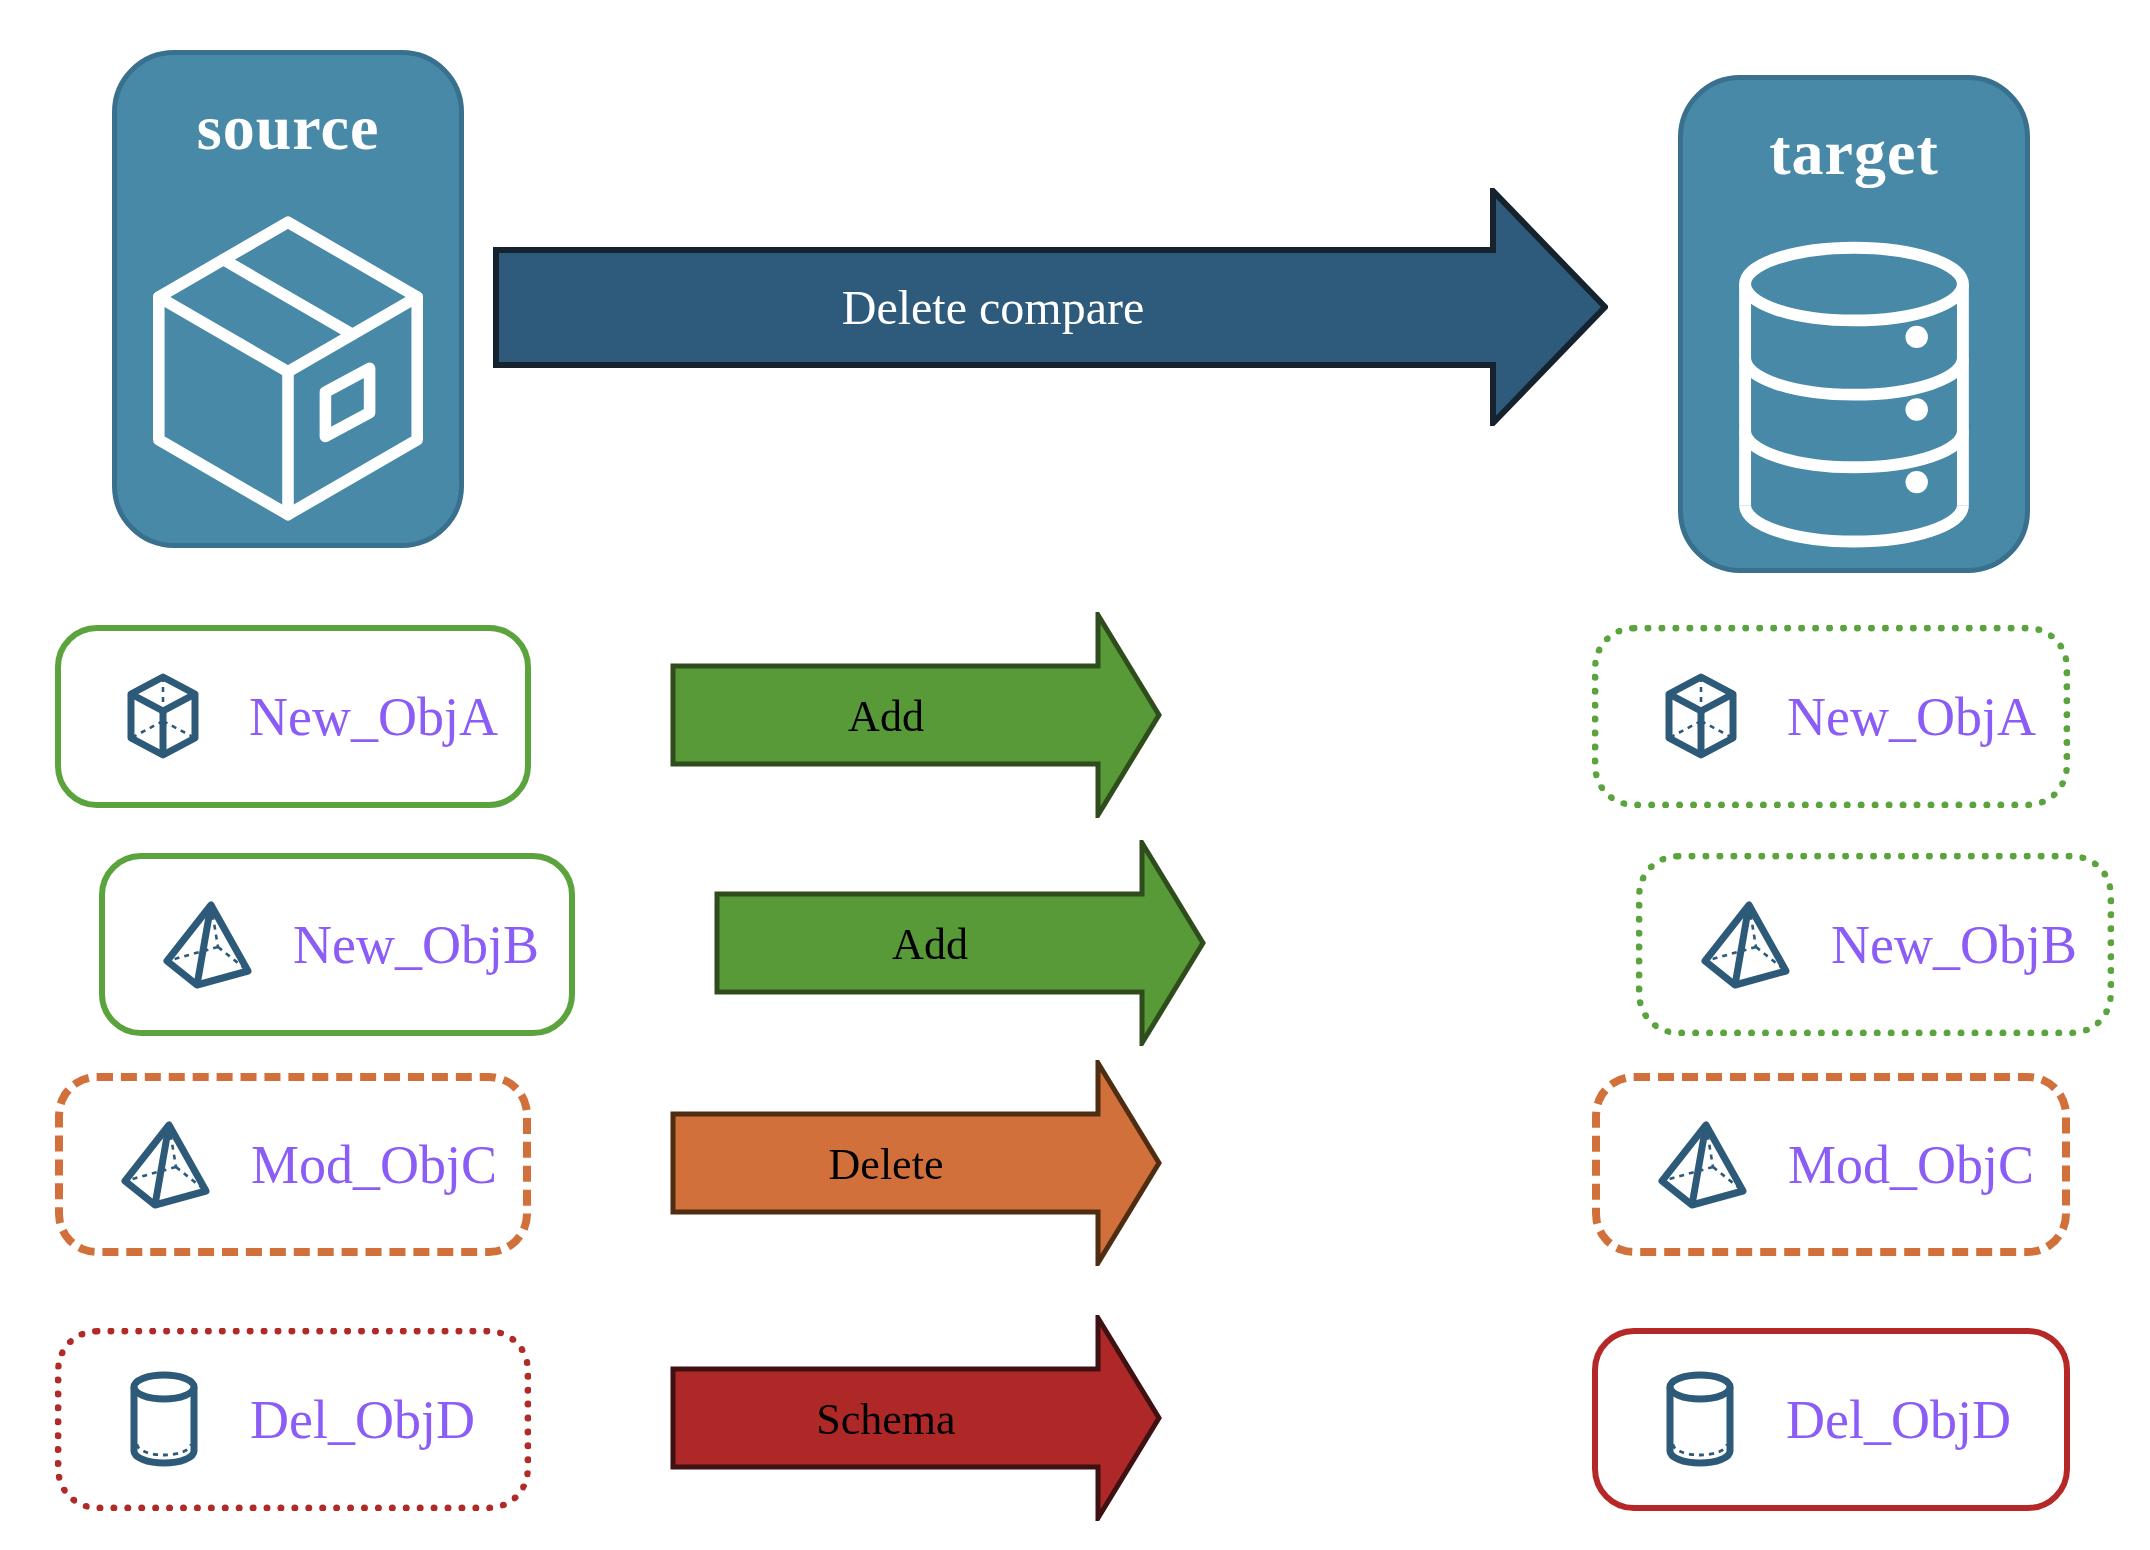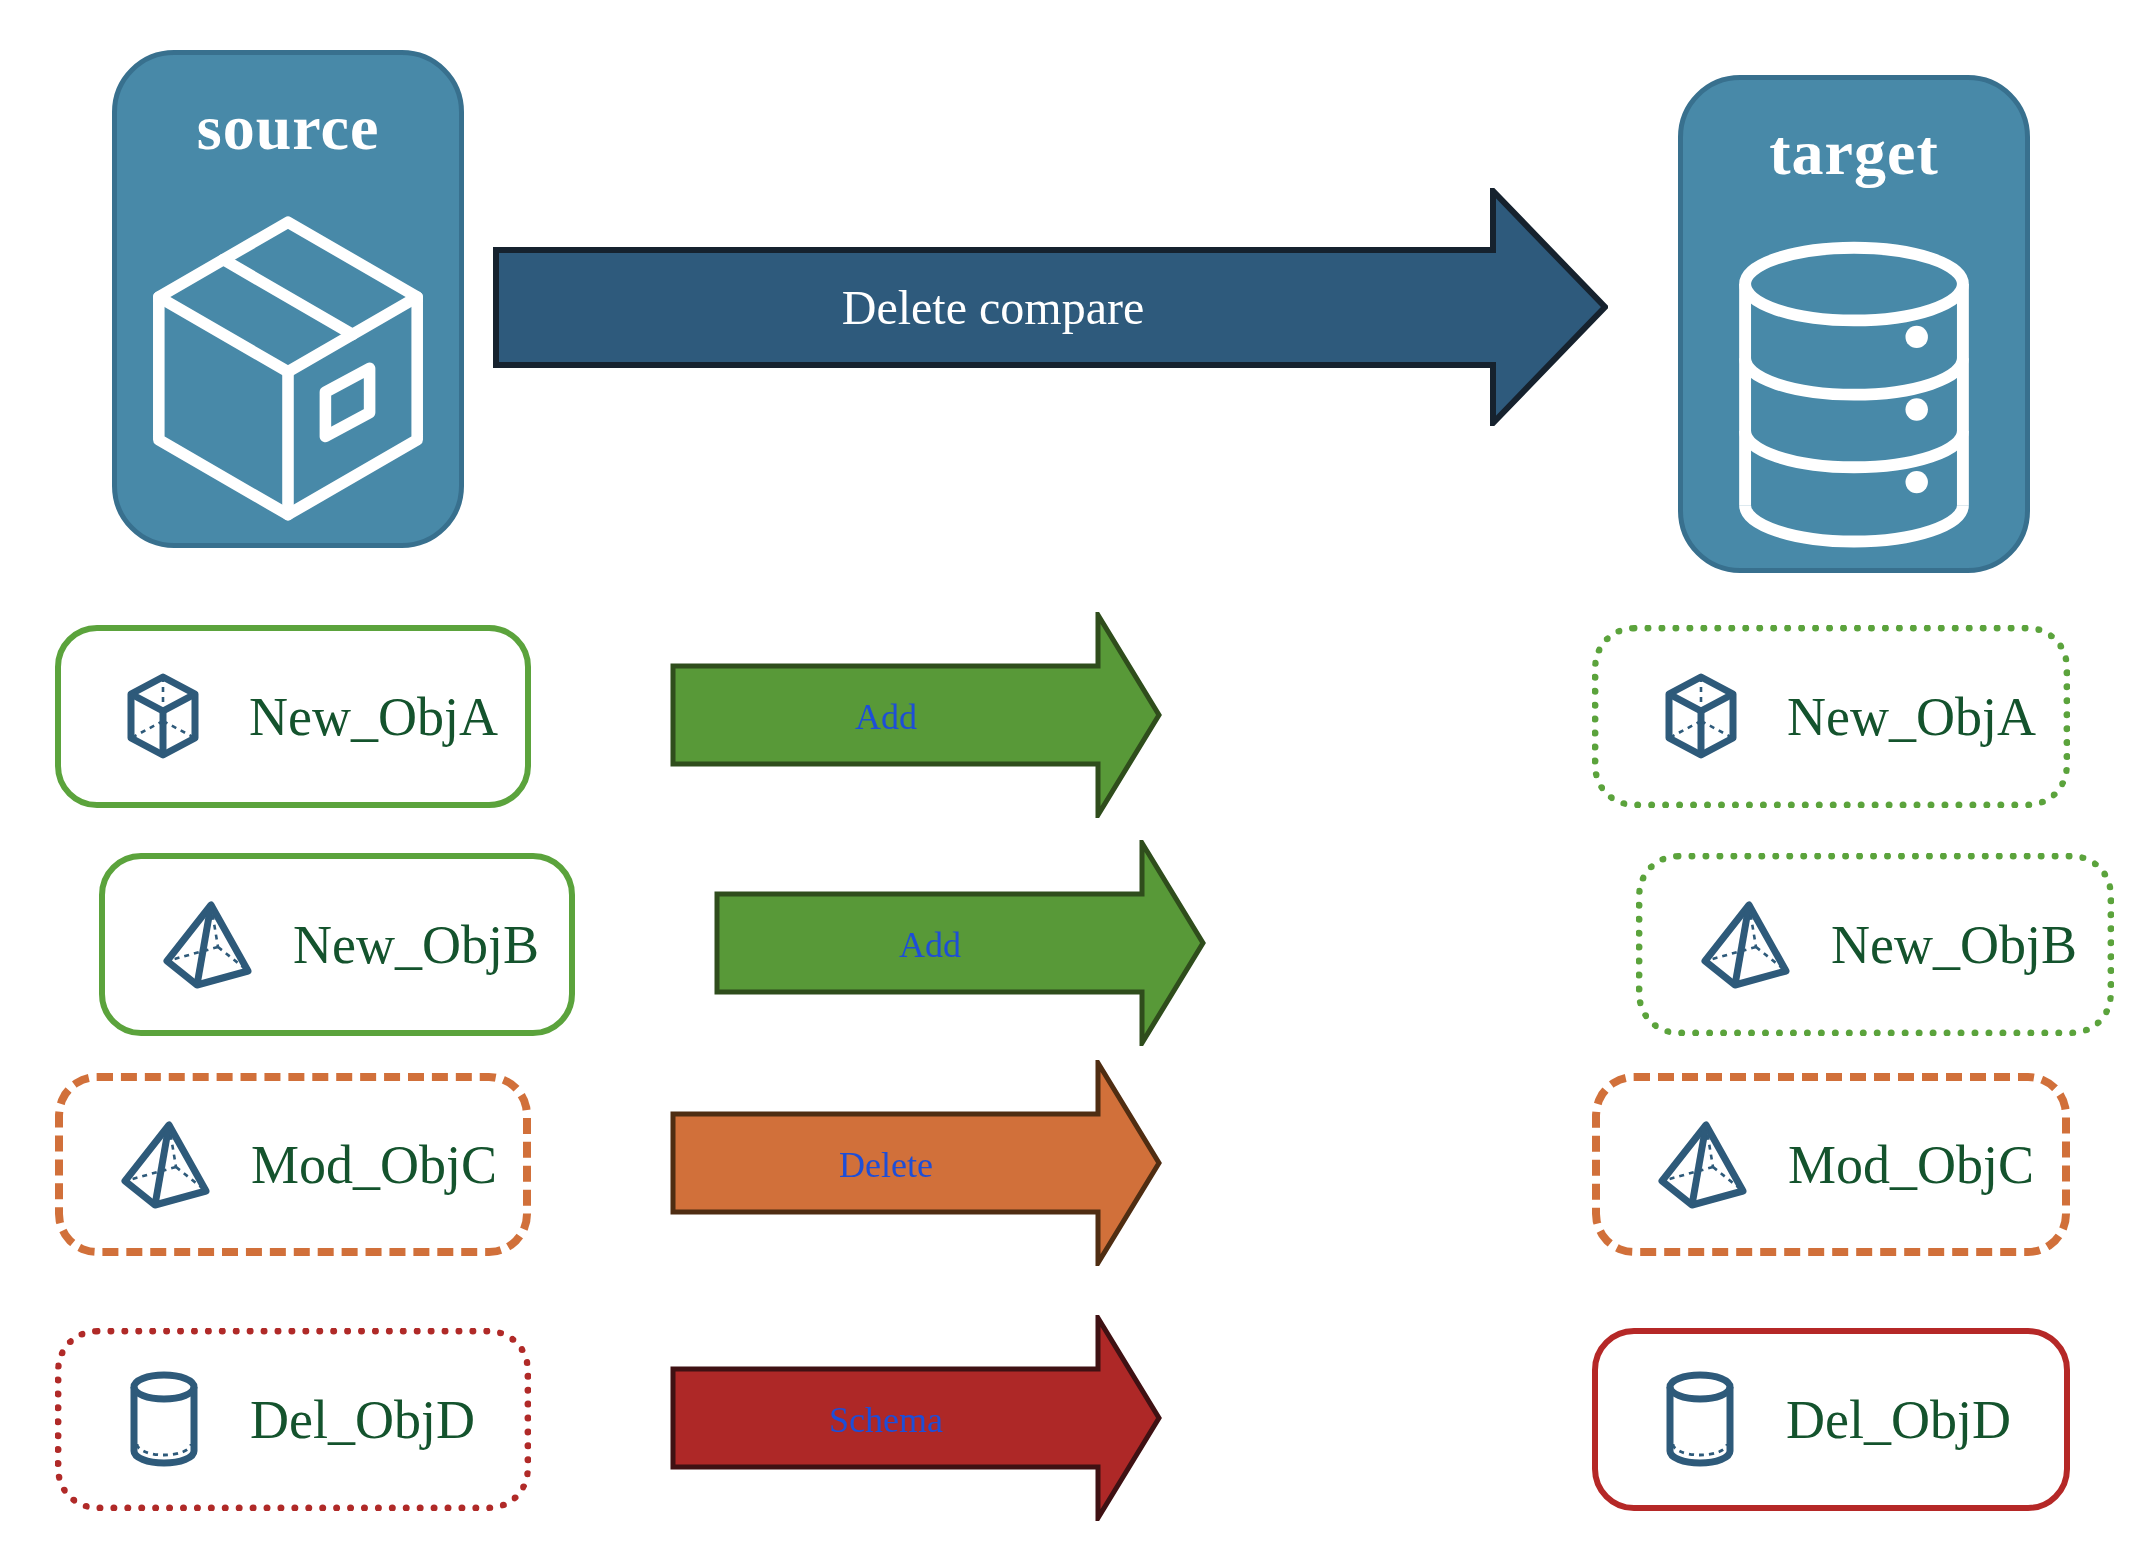--- a/index.html
+++ b/index.html
@@ -47,30 +47,30 @@
   .obj-left  { left:55px; }
   .obj-right { left:1592px; width:478px; }
 
   .b-green-solid   { border:6px solid  #5ba33c; }
   .b-green-dotted  { border:7px dotted #5ba33c; }
   .b-orange-dashed { border:8px dashed #d1703a; }
   .b-red-dotted    { border:7px dotted #b02a28; }
   .b-red-solid     { border:6px solid  #b52827; }
 
   .obj-icon svg { width:100px; height:100px; display:block; }
-  .obj-name { font-size:54px; color:#14532d; white-space:nowrap; }
+  .obj-name { font-size:54px; color:#8b5cf6; white-space:nowrap; }
 
   .row-arrow { position:absolute; left:670px; top:-13px; width:492px; height:206px; }
   .arrow-add    polygon { fill:#589938; stroke:#2f4d1c; stroke-width:5; }
   .arrow-update polygon { fill:#d1703a; stroke:#4f2d12; stroke-width:5; }
   .arrow-delete polygon { fill:#ae2827; stroke:#3f1113; stroke-width:5; }
   .row-arrow-label {
     position:absolute; left:672px; top:42px; width:428px; height:99px;
     display:flex; align-items:center; justify-content:center;
-    color:#1d4ed8; font-size:36px;
+    color:#000000; font-size:44px;
   }
 
   .defs-svg { position:absolute; width:0; height:0; overflow:hidden; }
 </style>
 </head>
 <body>
 
 <svg class="defs-svg" aria-hidden="true">
   <symbol id="sym-package" viewBox="0 0 100 100">
     <g fill="none" stroke="#ffffff" stroke-width="3.4" stroke-linejoin="round" stroke-linecap="round">

